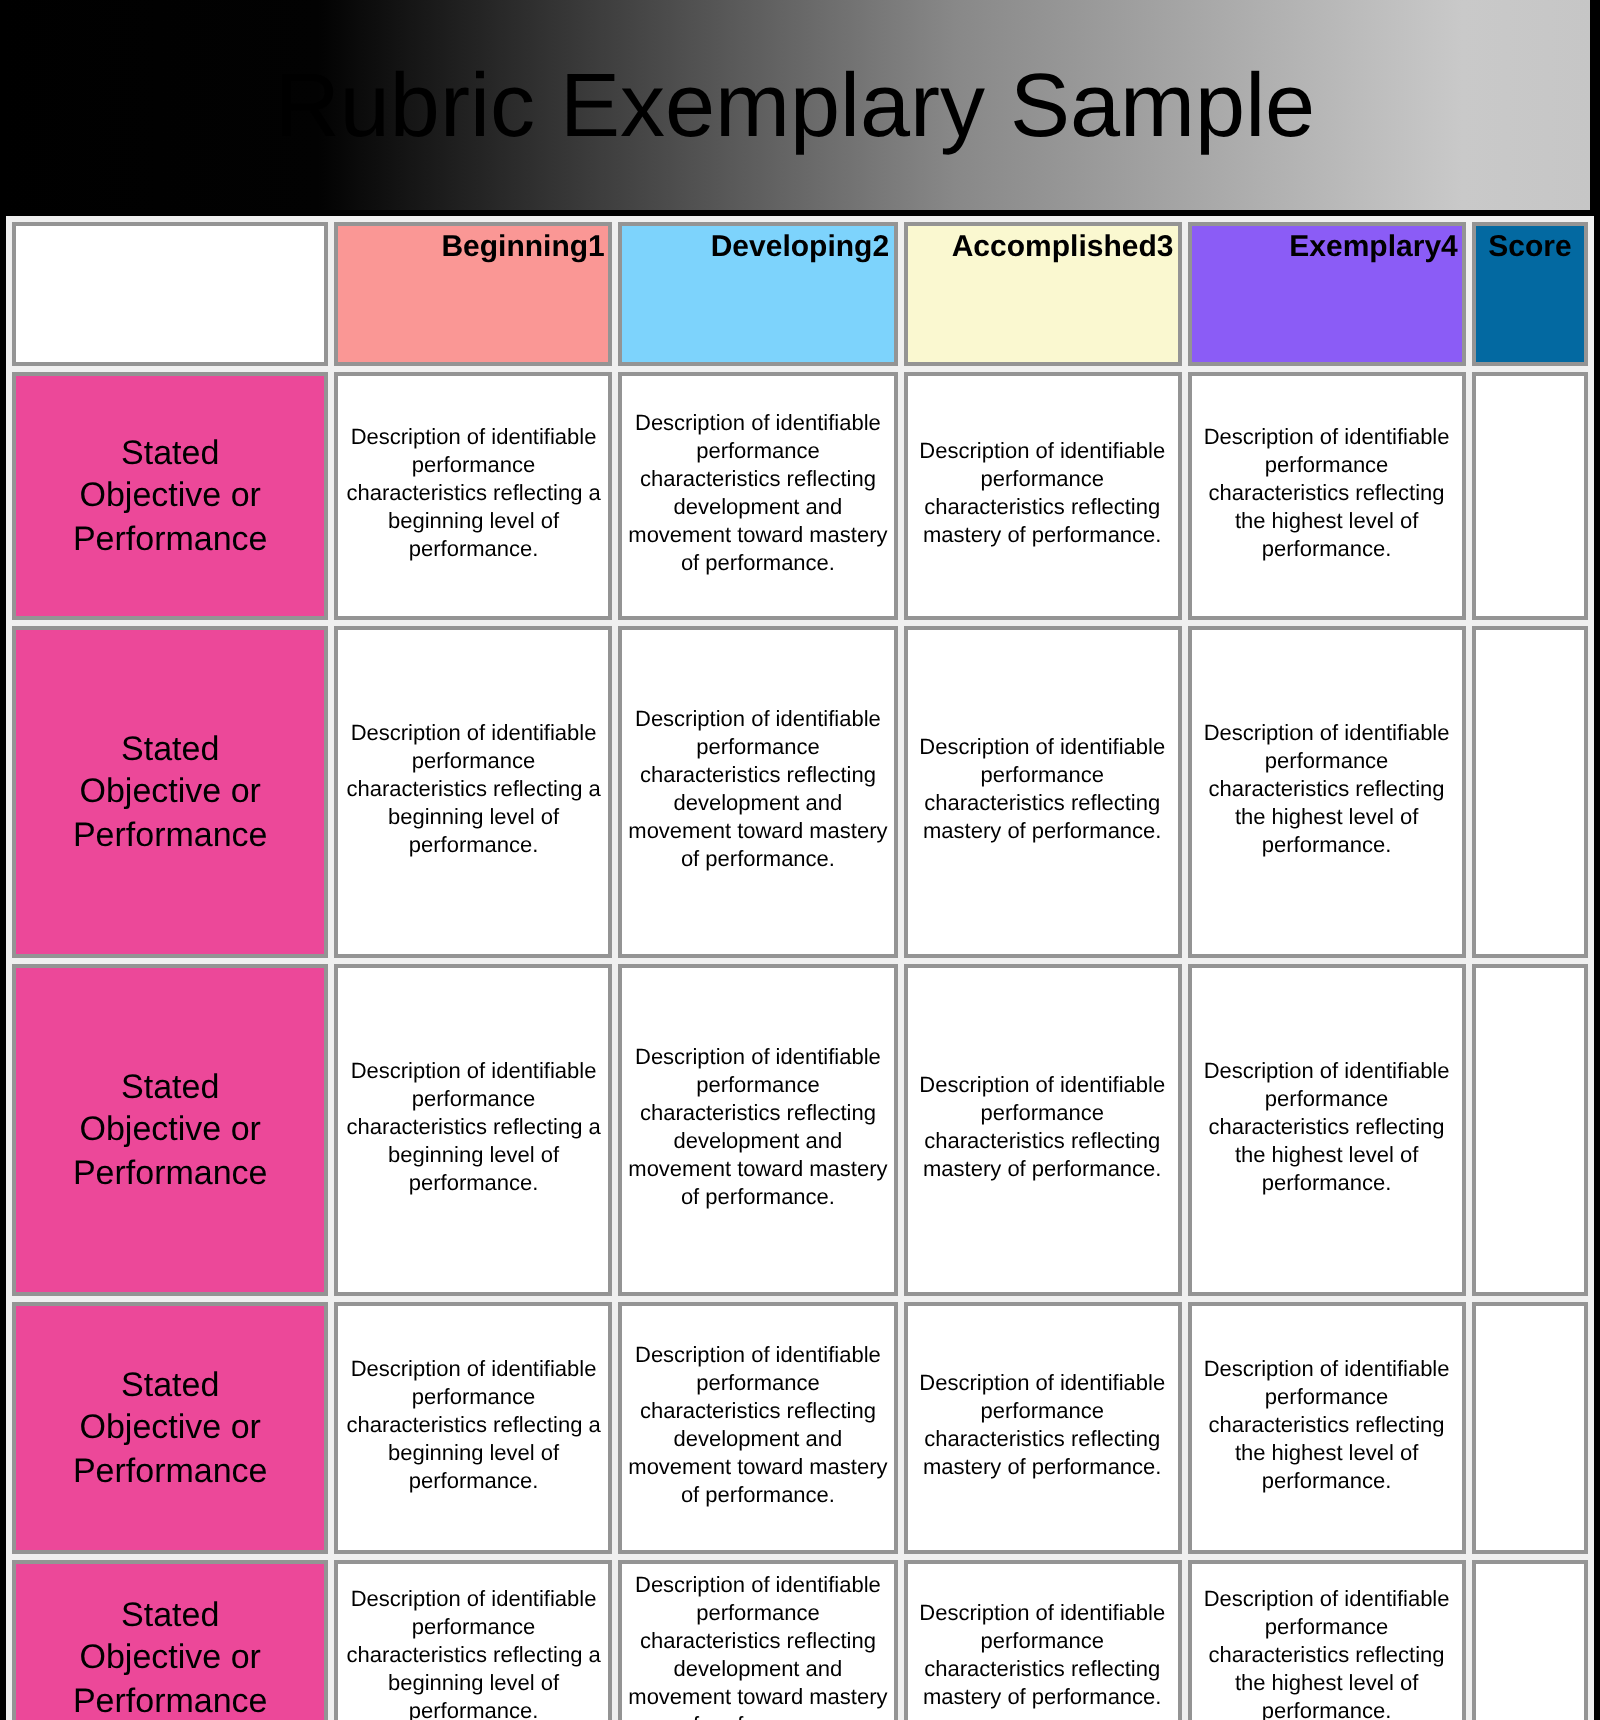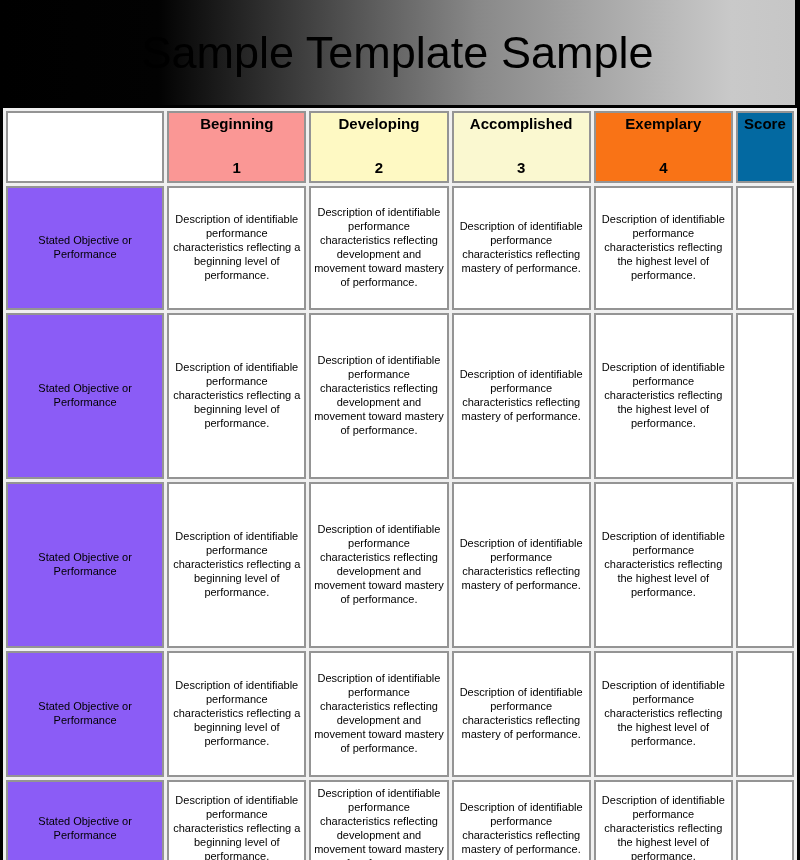--- a/index.html
+++ b/index.html
@@ -46,88 +46,88 @@
     text-align: center;
     vertical-align: middle;
     padding: 2px;
     overflow: hidden;
   }
   
   thead th { height: 62px; }
   th.corner { background: #fff; }
   .hcell {
     display: flex;
-    flex-direction: column;
-    justify-content: space-between;
+    flex-direction: row;
+    justify-content: flex-end;
     height: 60px;
     padding: 1px 0 3px 0;
   }
   .lvl-label, .lvl-num, .score-label {
     font-weight: bold;
     font-size: 15px;
     line-height: 1.1;
   }
   th.score-head { vertical-align: top; background: #0369a1; }
   
   td.obj {
-    background: #8b5cf6;
-    font-size: 11px;
+    background: #ec4899;
+    font-size: 17px;
     line-height: 1.25;
     padding: 2px 22px;
   }
   td.desc {
     font-size: 11px;
     line-height: 1.27;
     padding: 2px 1px;
   }
   td.score { background: #fff; }
   tbody tr:nth-child(1) td { height: 116px; }
   tbody tr:nth-child(2) td { height: 158px; }
   tbody tr:nth-child(3) td { height: 158px; }
   tbody tr:nth-child(4) td { height: 118px; }
   tbody tr:nth-child(5) td { height: 90px; }
 </style>
 </head>
 <body>
 
 <div class="banner">
-  <h1>Sample Template Sample</h1>
+  <h1>Rubric Exemplary Sample</h1>
 </div>
 
 <table class="rubric">
   <colgroup>
     <col style="width:158px">
     <col style="width:139px">
     <col style="width:139px">
     <col style="width:139px">
     <col style="width:139px">
     <col style="width:58px">
   </colgroup>
   <thead>
     <tr>
       <th class="corner"></th>
       <th style="background-color: rgb(250, 151, 149);">
         <div class="hcell">
           <span class="lvl-label">Beginning</span>
           <span class="lvl-num">1</span>
         </div>
       </th>
-      <th style="background-color: #fef9c3; margin-top: 40px;">
+      <th style="background-color: #7dd3fc; margin-top: 40px;">
         <div class="hcell">
           <span class="lvl-label">Developing</span>
           <span class="lvl-num">2</span>
         </div>
       </th>
       <th style="background-color: rgb(250, 248, 208); margin-top: 16px;">
         <div class="hcell">
           <span class="lvl-label">Accomplished</span>
           <span class="lvl-num">3</span>
         </div>
       </th>
-      <th style="background-color: #f97316;">
+      <th style="background-color: #8b5cf6;">
         <div class="hcell">
           <span class="lvl-label">Exemplary</span>
           <span class="lvl-num">4</span>
         </div>
       </th>
       <th class="score-head">
         <span class="score-label">Score</span>
       </th>
     </tr>
   </thead>

